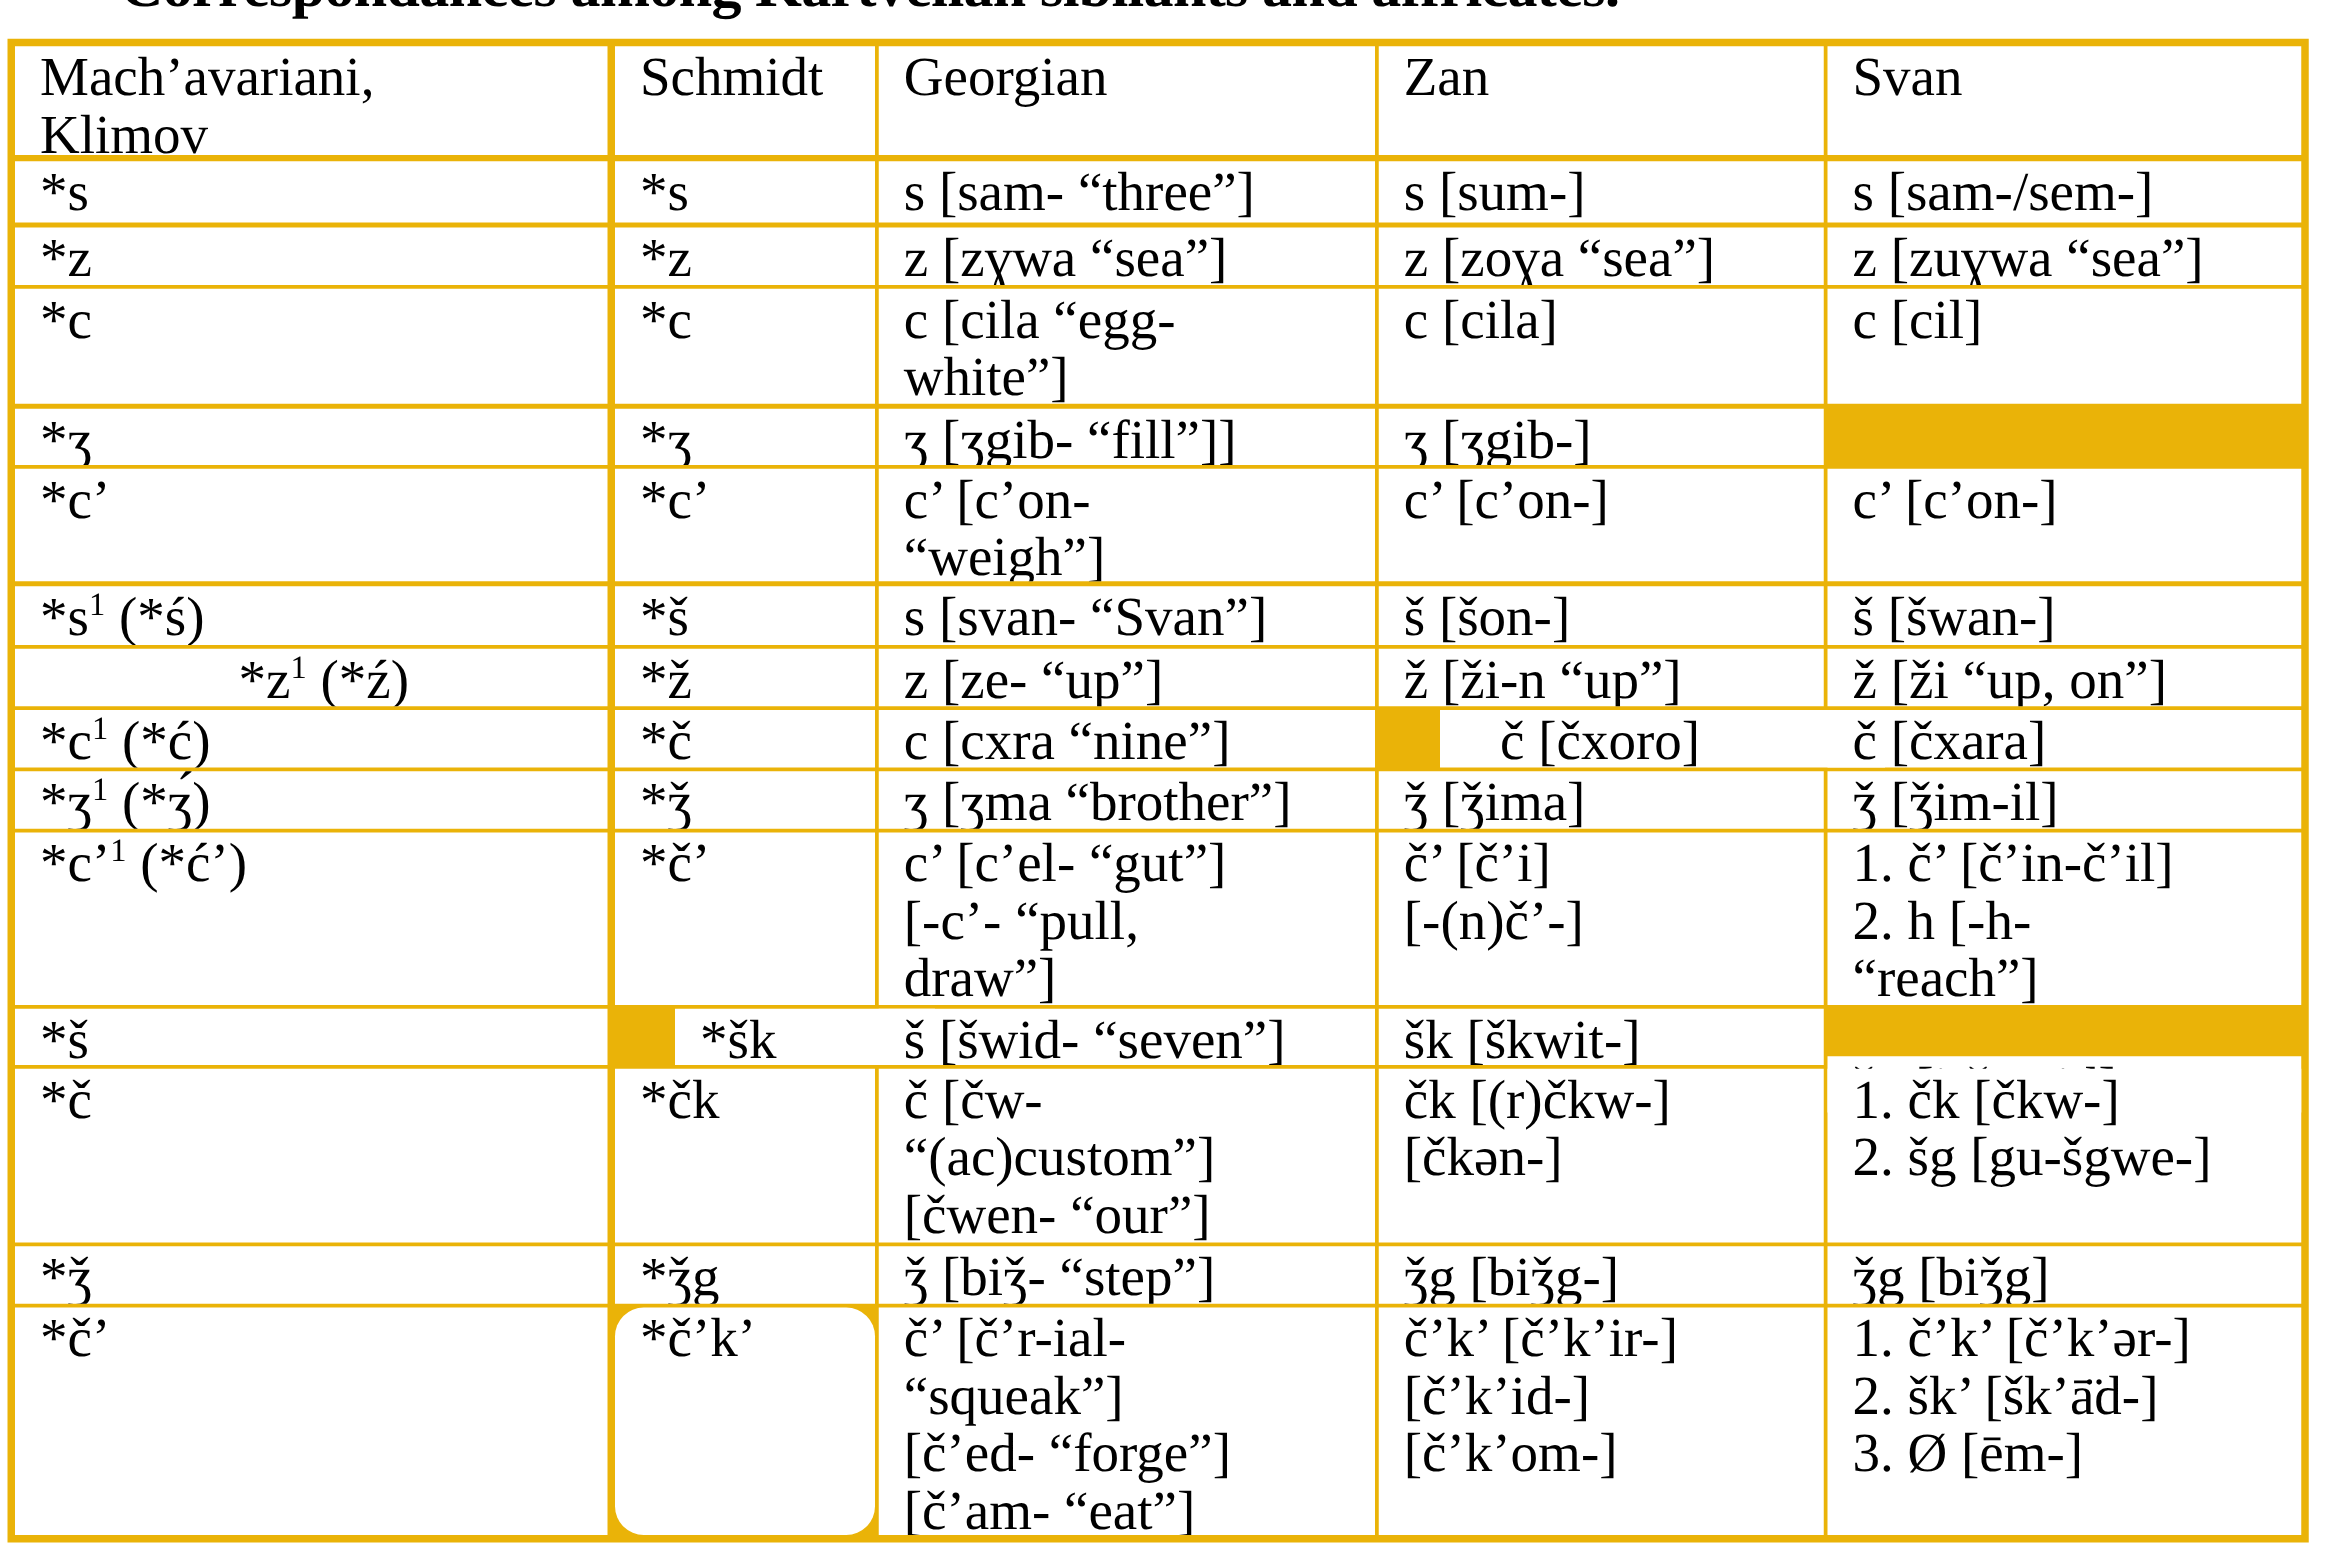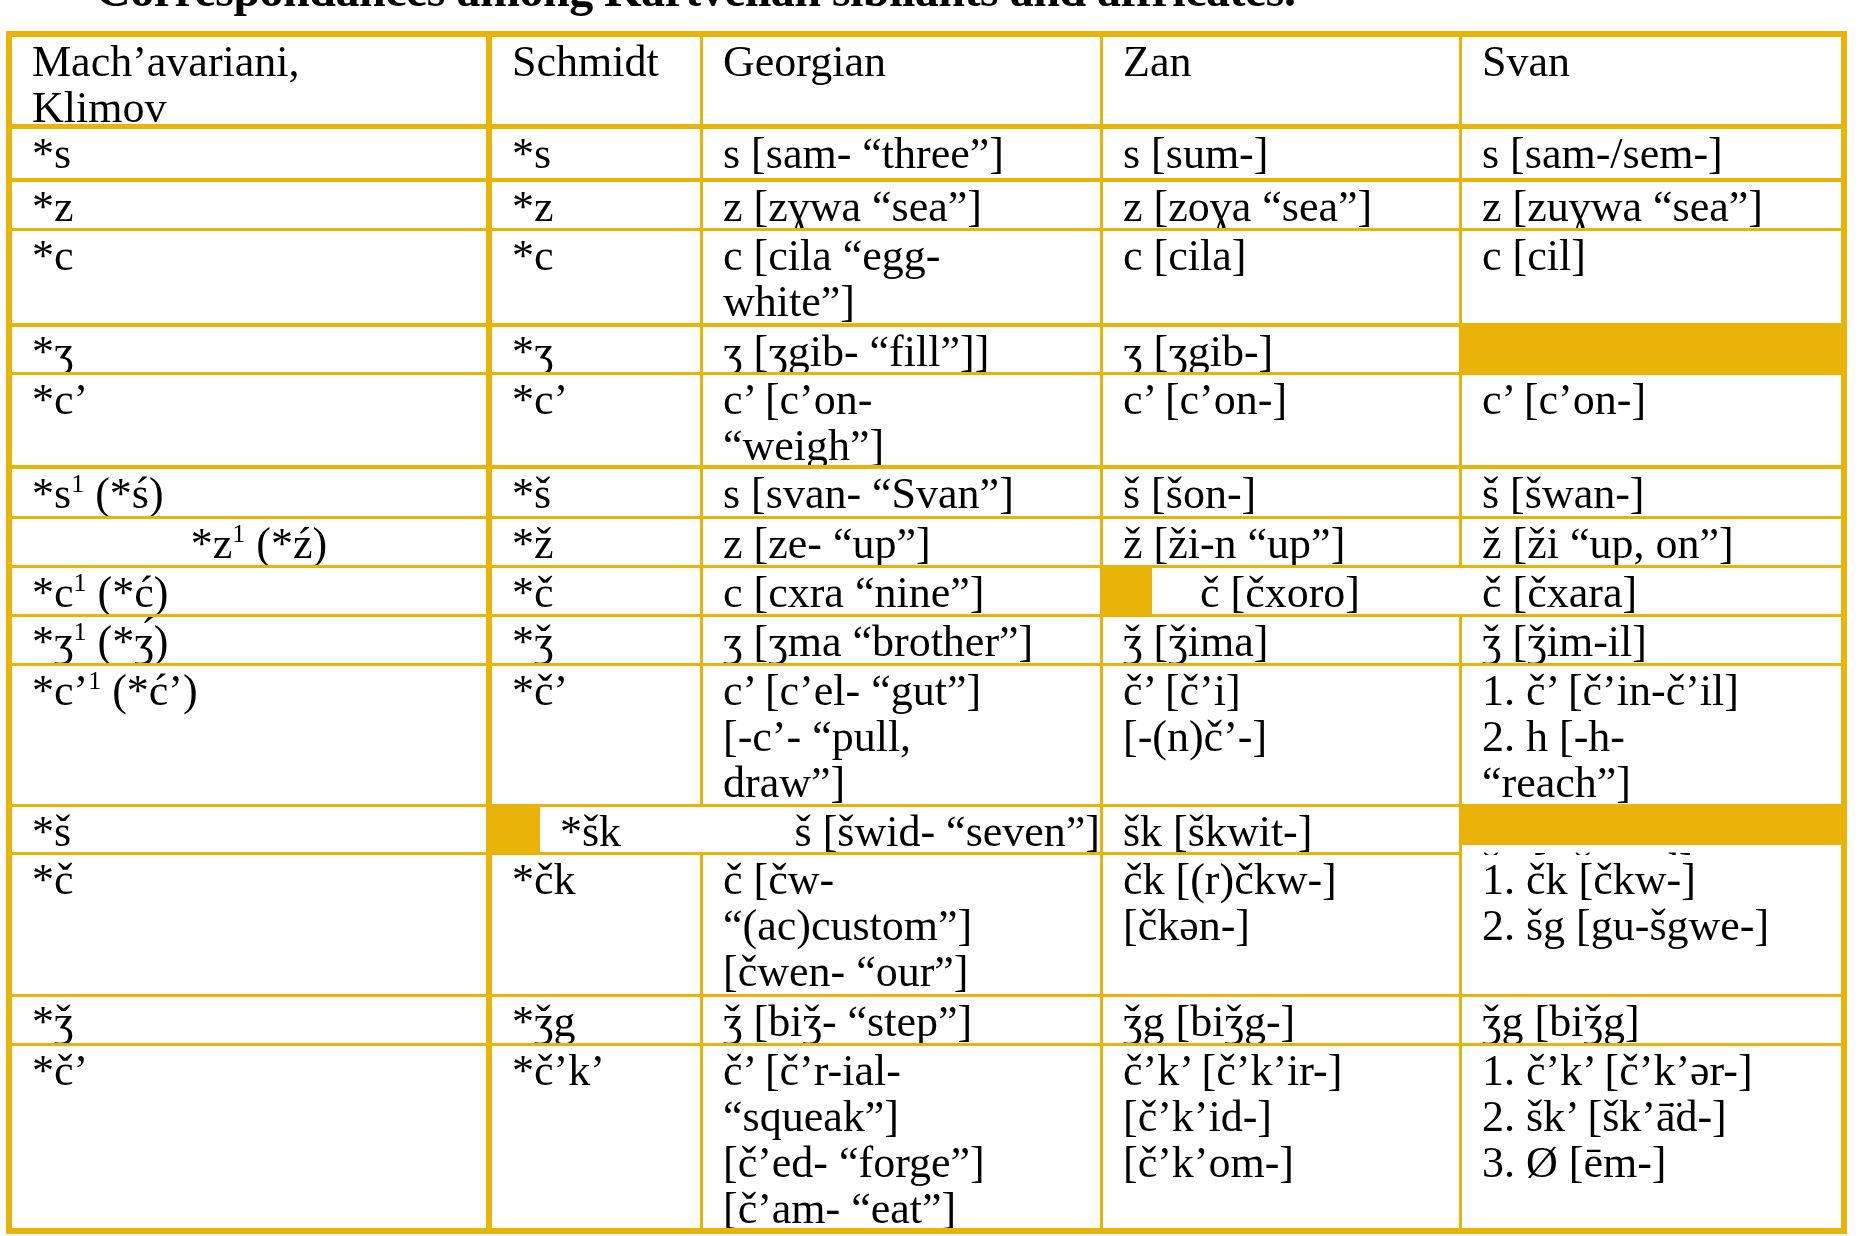--- a/index.html
+++ b/index.html
@@ -87,42 +87,42 @@
 [-c’- “pull,
 draw”]</div>
   <div class="cell" style="left:1097px;top:635px;width:356px;height:138px;">č’ [č’i]
 [-(n)č’-]</div>
   <div class="cell" style="left:1456px;top:635px;width:379px;height:138px;">1. č’ [č’in-č’il]
 2. h [-h-
 “reach”]</div>
 
   <div class="cell" style="left:6px;top:776px;width:474px;height:45px;">*š</div>
   <div class="cell" style="left:494px;top:776px;width:208px;height:45px;margin-left:40px;">*šk</div>
-  <div class="cell" style="left:697px;top:776px;width:397px;height:45px;text-align:right;">š [šwid- “seven”]</div>
+  <div class="cell" style="left:697px;top:776px;width:397px;height:45px;">š [šwid- “seven”]</div>
   <div class="cell" style="left:1097px;top:776px;width:356px;height:45px;">šk [škwit-]</div>
   <div class="cell" style="left:1456px;top:776px;width:379px;height:45px;margin-top:38px;">šg [i-šgwid]</div>
 
   <div class="cell" style="left:6px;top:824px;width:474px;height:139px;">*č</div>
   <div class="cell" style="left:486px;top:824px;width:208px;height:139px;">*čk</div>
   <div class="cell" style="left:697px;top:824px;width:397px;height:139px;">č [čw-
 “(ac)custom”]
  [čwen- “our”]</div>
   <div class="cell" style="left:1097px;top:824px;width:356px;height:139px;">čk [(r)čkw-]
 [čkən-]</div>
   <div class="cell" style="left:1456px;top:824px;width:379px;height:139px;">1. čk [čkw-]
 2. šg [gu-šgwe-]</div>
 
   <div class="cell" style="left:6px;top:966px;width:474px;height:46px;">*ǯ</div>
   <div class="cell" style="left:486px;top:966px;width:208px;height:46px;">*ǯg</div>
   <div class="cell" style="left:697px;top:966px;width:397px;height:46px;">ǯ [biǯ- “step”]</div>
   <div class="cell" style="left:1097px;top:966px;width:356px;height:46px;">ǯg [biǯg-]</div>
   <div class="cell" style="left:1456px;top:966px;width:379px;height:46px;">ǯg [biǯg]</div>
 
   <div class="cell" style="left:6px;top:1015px;width:474px;height:182px;">*č’</div>
-  <div class="cell" style="left:486px;top:1015px;width:208px;height:182px;">*č’k’</div>
+  <div class="cell" style="left:486px;top:1015px;width:208px;height:182px;border-radius:23px;">*č’k’</div>
   <div class="cell" style="left:697px;top:1015px;width:397px;height:182px;">č’ [č’r-ial-
 “squeak”]
 [č’ed- “forge”]
 [č’am- “eat”]</div>
   <div class="cell" style="left:1097px;top:1015px;width:356px;height:182px;">č’k’ [č’k’ir-]
 [č’k’id-]
 [č’k’om-]</div>
   <div class="cell" style="left:1456px;top:1015px;width:379px;height:182px;">1. č’k’ [č’k’ər-]
 2. šk’ [šk’ā̈d-]
 3. Ø [ēm-]</div>

